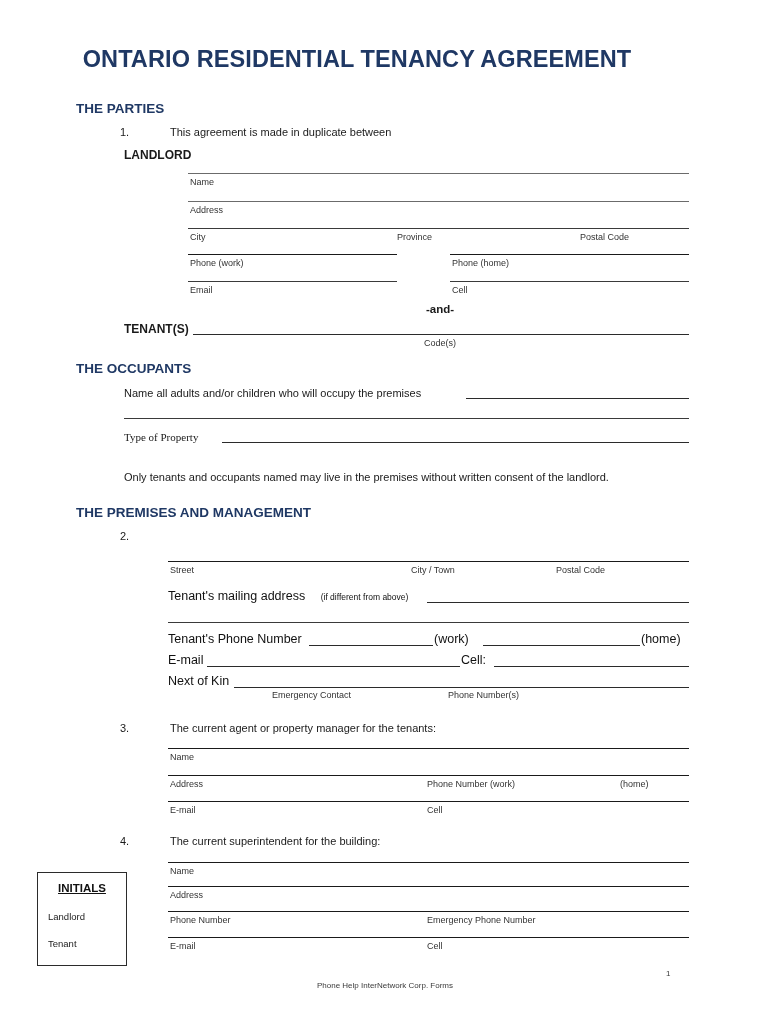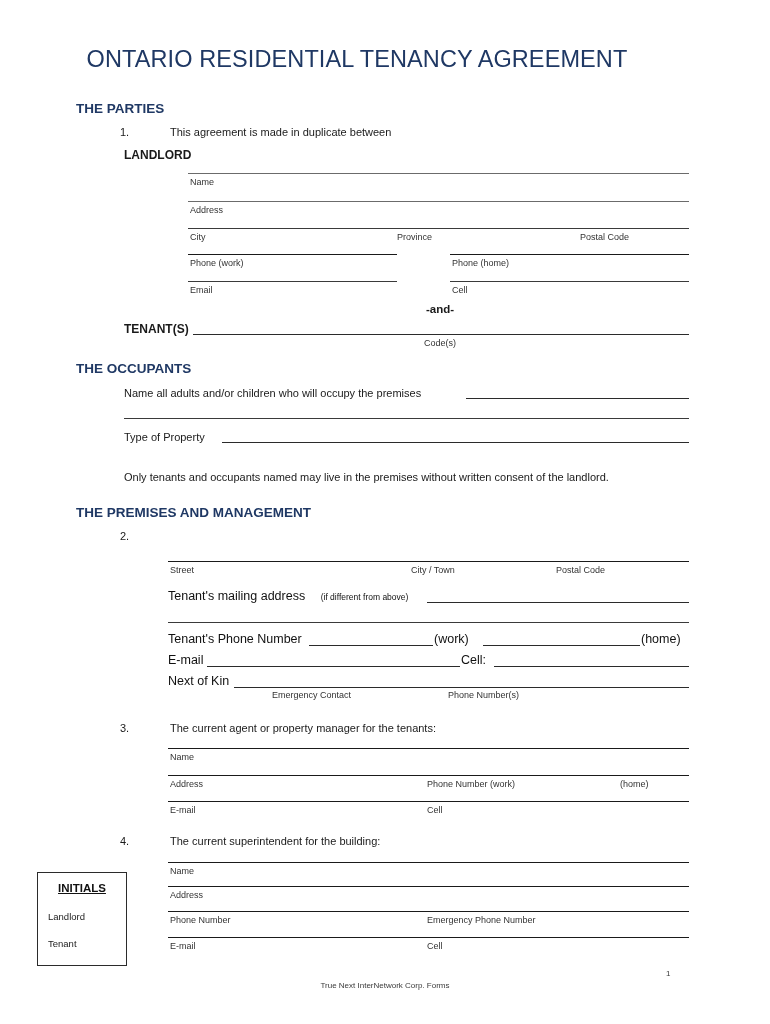--- a/index.html
+++ b/index.html
@@ -23,21 +23,21 @@
     background: #ffffff;
   }
 
   
   .doc-title {
     position: absolute;
     left: 0; top: 46px;
     width: 714px;
     text-align: center;
     font-size: 23.5px;
-    font-weight: normal;
+    font-weight: bold;
     color: #1F3864;
     letter-spacing: 0.1px;
   }
 
   
   .sec-head {
     position: absolute;
     left: 76px;
     font-size: 13.5px;
     font-weight: bold;
@@ -177,21 +177,21 @@
   <div class="txt txt-b" style="left:124px; top:322px; font-size:12px;">TENANT(S)</div>
   <div class="uline" style="left:193px; top:334px; width:496px;"></div>
   <div class="lbl" style="left:424px; top:338px;">Code(s)</div>
 
   <div class="sec-head" style="top:361px;">THE OCCUPANTS</div>
 
   <div class="txt" style="left:124px; top:387px;">Name all adults and/or children who will occupy the premises</div>
   <div class="uline" style="left:466px; top:398px; width:223px;"></div>
   <div class="rule" style="left:124px; top:418px; width:565px;"></div>
 
-  <div class="txt" style="left:124px; top:431px;">Type of Property</div>
+  <div class="txt" style="left:124px; top:431px;font-family:Liberation Serif, serif;">Type of Property</div>
   <div class="uline" style="left:222px; top:442px; width:467px;"></div>
 
   <div class="txt" style="left:124px; top:471px;">Only tenants and occupants named may live in the premises without written consent of the landlord.</div>
 
   <div class="sec-head" style="top:505px;">THE PREMISES AND MANAGEMENT</div>
 
   <div class="num" style="top:530px;">2.</div>
 
   <div class="rule dark" style="left:168px; top:561px; width:521px;"></div>
   <div class="lbl" style="left:170px; top:565px;">Street</div>
@@ -250,15 +250,15 @@
   <div class="lbl" style="left:170px; top:941px;">E-mail</div>
   <div class="lbl" style="left:427px; top:941px;">Cell</div>
 
   <div class="initials-box">
     <div class="initials-title">INITIALS</div>
     <div class="initials-row" style="top:38px;">Landlord</div>
     <div class="initials-row" style="top:65px;">Tenant</div>
   </div>
 
   <div class="page-num">1</div>
-  <div class="footer-text">True Next InterNetwork Corp. Forms</div>
+  <div class="footer-text">Phone Help InterNetwork Corp. Forms</div>
 
 </div>
 
 </body></html>

